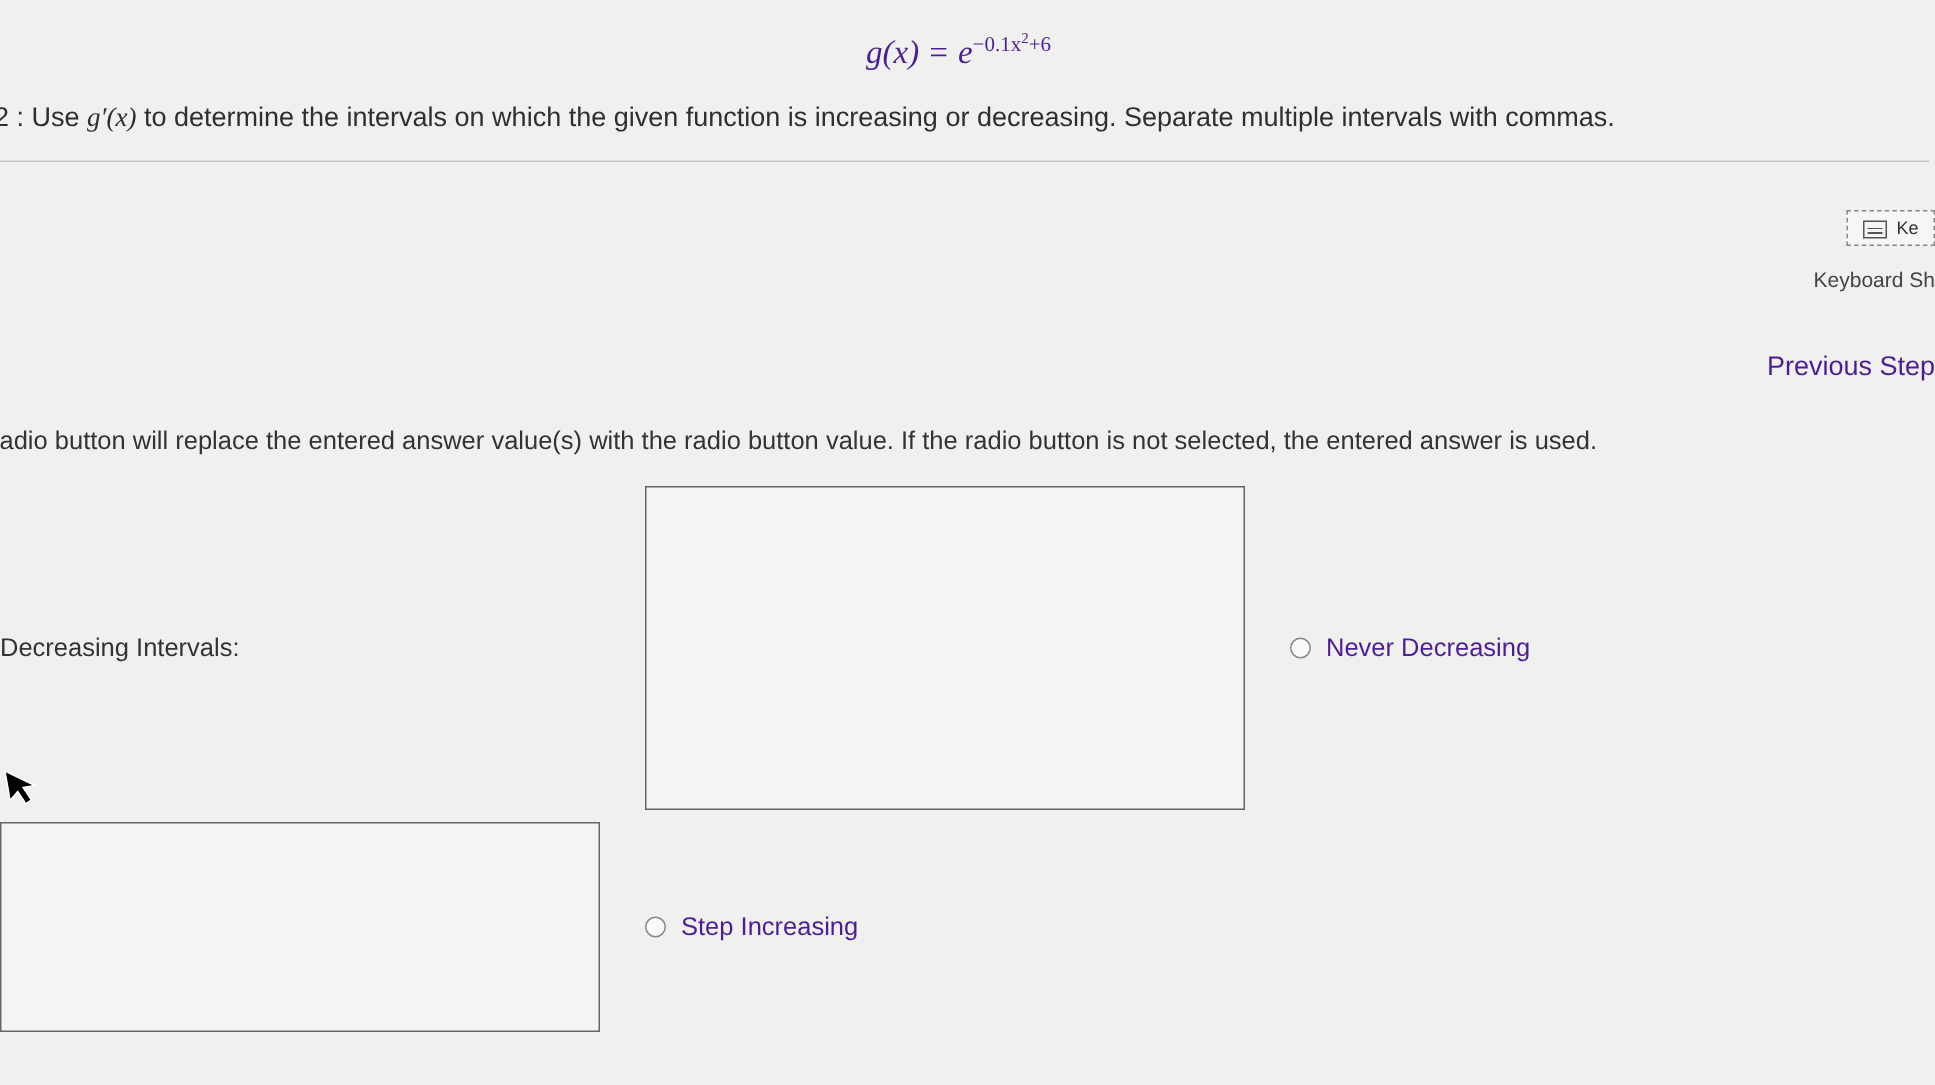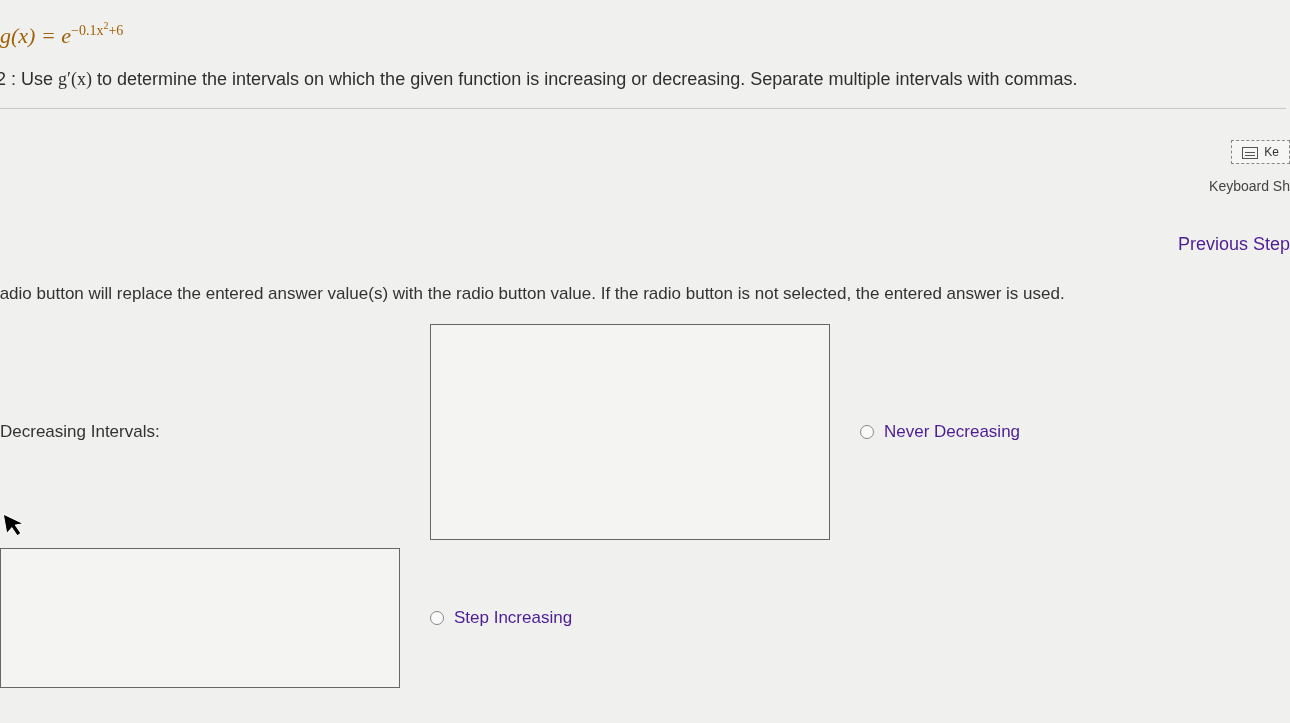--- a/index.html
+++ b/index.html
@@ -10,44 +10,45 @@
     body {
       font-family: Arial, Helvetica, sans-serif;
       background: #f0f0ee;
       color: #333;
       width: 1290px;
       height: 723px;
       overflow: hidden;
       position: relative;
     }
     .equation {
-      text-align: left;
+      text-align: center;
       font-family: "Times New Roman", serif;
       font-style: italic;
       font-size: 22px;
       padding: 20px 12px 14px 0;
-      color: #a16207;
+      color: #4c1d95;
     }
     .equation .sup {
       font-size: 14px;
       vertical-align: super;
       font-style: normal;
     }
     .equation .sup2 {
       font-size: 10px;
       vertical-align: super;
     }
     .step-text {
       padding: 6px 0 18px 0;
       margin-left: -4px;
       font-size: 18px;
       color: #2f2f2f;
     }
     .step-text .gprime {
       font-family: "Times New Roman", serif;
+      font-style: italic;
     }
     .divider {
       border-top: 1px solid #c8c8c6;
       margin: 0 0 0 -4px;
       width: 100%;
     }
     .top-right-box {
       position: absolute;
       right: 0;
       top: 140px;

